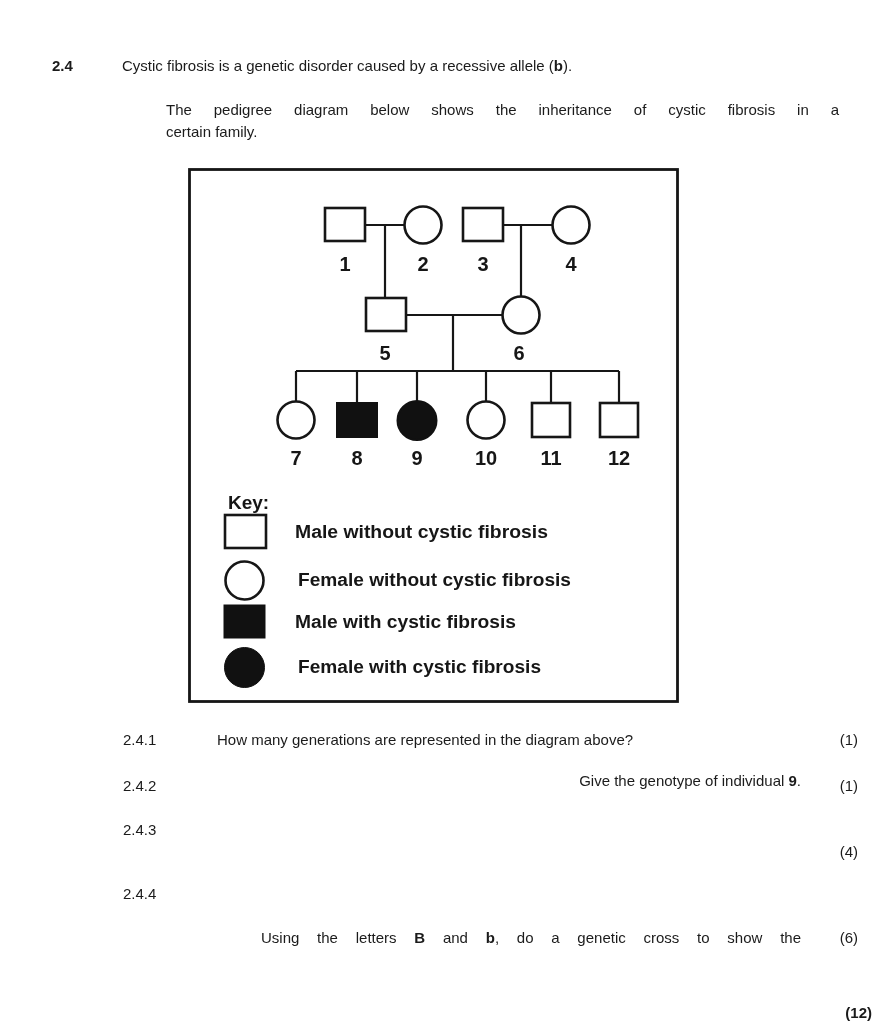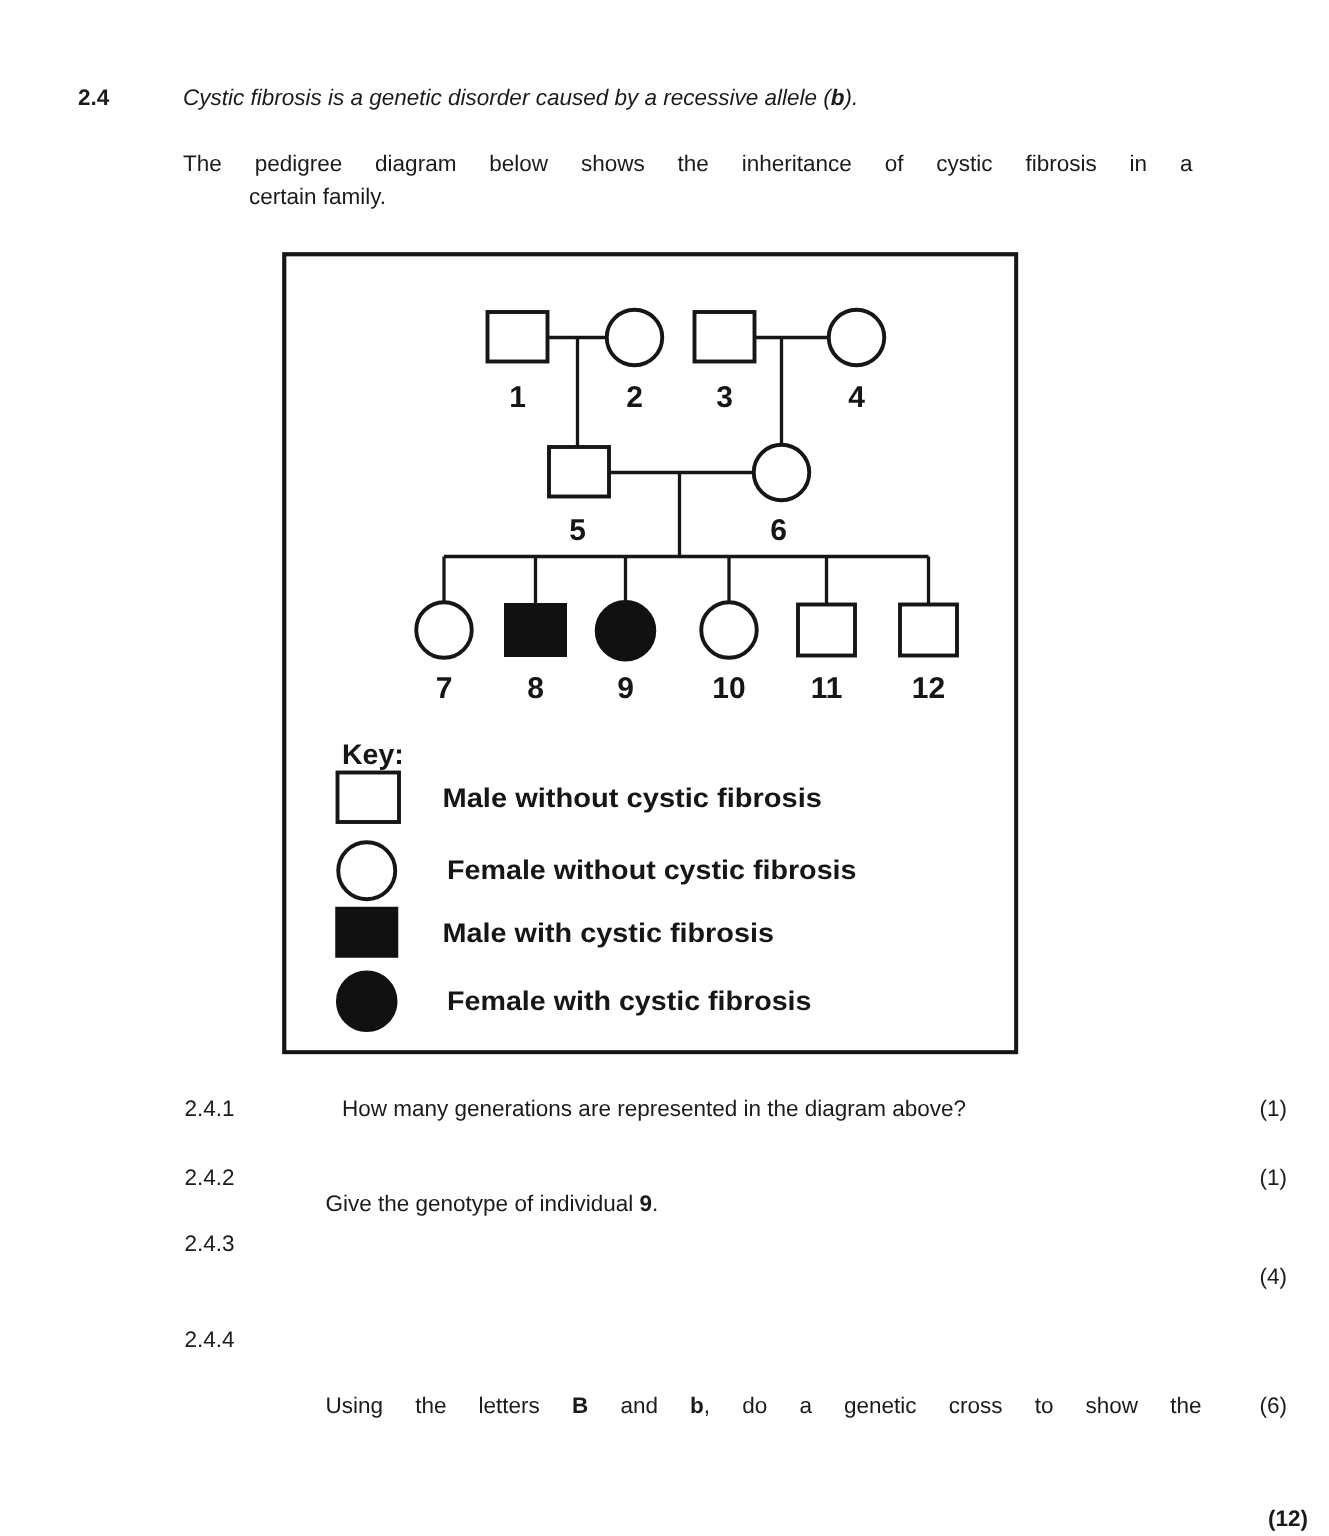--- a/index.html
+++ b/index.html
@@ -3,36 +3,36 @@
 <meta charset="utf-8">
 <style>
   html,body{margin:0;padding:0;background:#e8e8e8;}
   .page{
     position:relative;width:886px;height:1024px;background:#ffffff;
     font-family:"Liberation Sans",sans-serif;color:#1b1b1b;overflow:hidden;
     margin:0 auto;
   }
   .abs{position:absolute;}
   .line{font-size:15px;line-height:22px;white-space:pre-wrap;}
-  .j{text-align:justify;text-align-last:justify;}
+  .j{text-align:justify;text-align-last:justify;margin-left:44px;}
   .b{font-weight:700;}
   .qnum{left:123px;width:80px;}
   .qtext{left:217px;width:584px;}
   .qmark{right:28px;width:70px;text-align:right;}
   .totalmark{right:14px;width:80px;text-align:right;font-weight:700;}
   .diagram-frame{left:188px;top:168px;}
   svg text{font-family:"Liberation Sans",sans-serif;}
 </style>
 </head>
 <body>
 
 <div class="page">
 
   <div class="abs line b" style="left:52px;top:55px;">2.4</div>
-  <div class="abs line" style="left:122px;top:55px;width:640px;font-style:italic;"><span>Cystic fibrosis is a genetic disorder caused by a recessive allele (</span><span class="b">b</span><span>).</span></div>
+  <div class="abs line" style="left:122px;top:55px;width:640px;"><span>Cystic fibrosis is a genetic disorder caused by a recessive allele (</span><span class="b">b</span><span>).</span></div>
 
   <div class="abs line j" style="left:122px;top:99px;width:673px;">The pedigree diagram below shows the inheritance of cystic fibrosis in a</div>
   <div class="abs line" style="left:122px;top:121px;width:673px;margin-left:44px;">certain family.</div>
 
   <div class="abs diagram-frame">
     <svg width="491" height="535" viewBox="0 0 491 535">
       <g fill="none" stroke="#161616" stroke-width="2.2">
 
         <rect x="1.5" y="1.5" width="488" height="532" stroke-width="2.8"></rect>
 
@@ -122,25 +122,25 @@
         <rect x="36" y="437" width="41" height="33" fill="#111111" stroke="#111111"></rect>
         <text x="107" y="460" font-size="18" font-weight="700" fill="#161616" textLength="221" lengthAdjust="spacingAndGlyphs">Male with cystic fibrosis</text>
 
         <circle cx="56.5" cy="499.5" r="20" fill="#111111" stroke="#111111"></circle>
         <text x="110" y="505" font-size="18" font-weight="700" fill="#161616" textLength="243" lengthAdjust="spacingAndGlyphs">Female with cystic fibrosis</text>
       </g>
     </svg>
   </div>
 
   <div class="abs line qnum" style="top:729px;">2.4.1</div>
-  <div class="abs line qtext" style="top:729px;margin-left:11px;"><div class="ql"><span>How many generations are represented in the diagram above?</span></div></div>
+  <div class="abs line qtext" style="top:729px;"><div class="ql"><span>How many generations are represented in the diagram above?</span></div></div>
   <div class="abs line qmark" style="top:729px;">(1)</div>
 
   <div class="abs line qnum" style="top:775px;">2.4.2</div>
-  <div class="abs line qtext" style="top:792px;"><div class="ql"><span>Give the genotype of individual </span><span class="b">9</span><span>.</span></div></div>
+  <div class="abs line qtext" style="top:770px;text-align:right;"><div class="ql"><span>Give the genotype of individual </span><span class="b">9</span><span>.</span></div></div>
   <div class="abs line qmark" style="top:775px;">(1)</div>
 
   <div class="abs line qnum" style="top:819px;">2.4.3</div>
   <div class="abs line qtext" style="top:819px;">
   </div>
   <div class="abs line qmark" style="top:841px;">(4)</div>
 
   <div class="abs line qnum" style="top:883px;">2.4.4</div>
   <div class="abs line qtext" style="top:883px;">
     <div class="ql j"><span>Using the letters </span><span class="b">B</span><span> and </span><span class="b">b</span><span>, do a genetic cross to show the</span></div>

